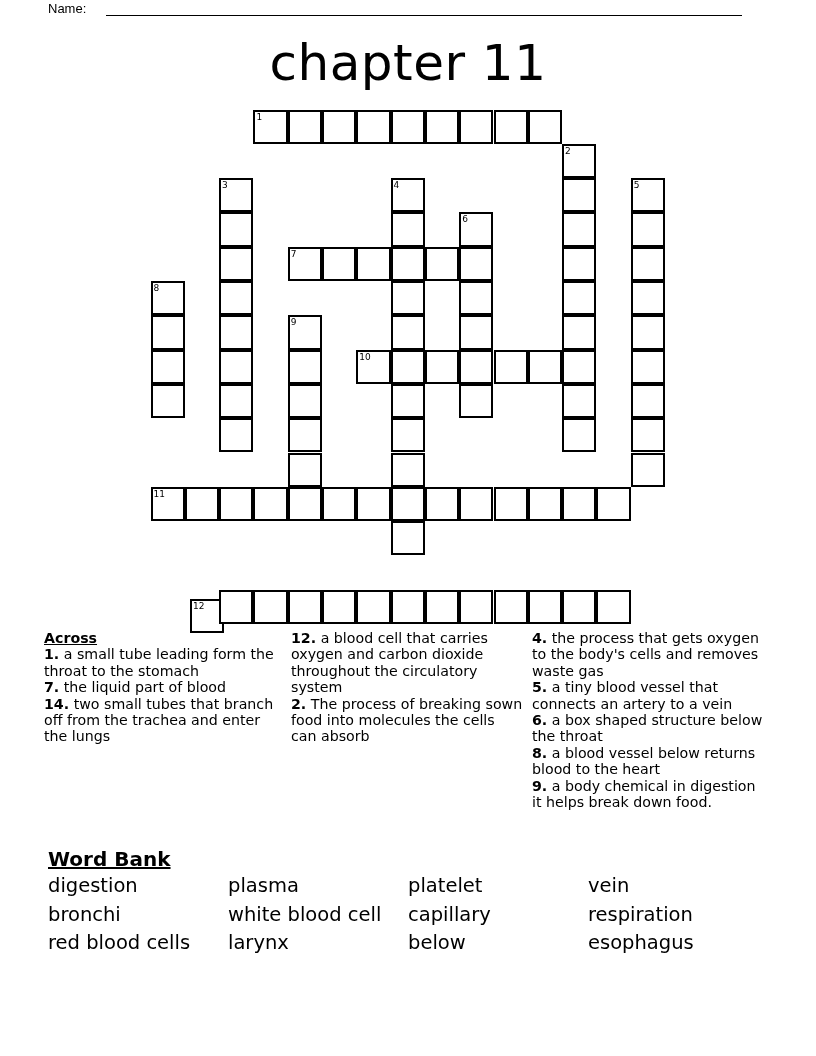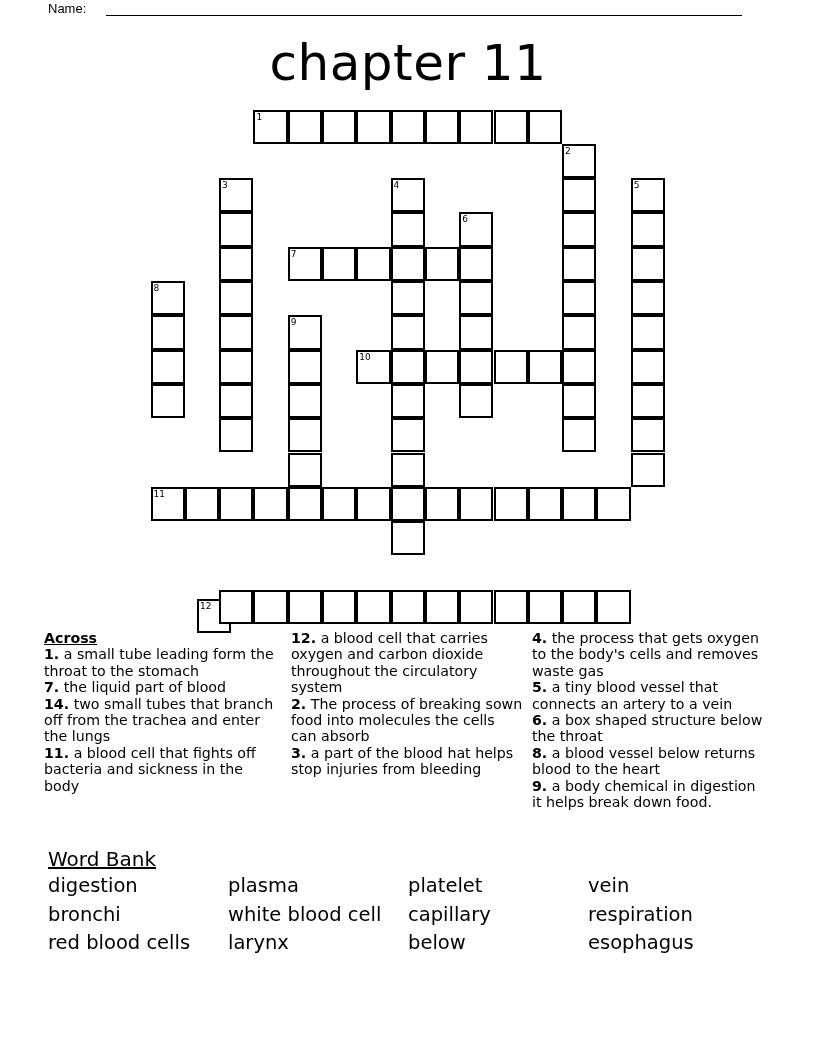--- a/index.html
+++ b/index.html
@@ -11,21 +11,21 @@
   .cell { position: absolute; width: 34.3px; height: 34.3px; box-sizing: border-box; border: 2px solid #000; background: #fff; margin-left: -1px; margin-top: -1px; }
   .cell-num { position: absolute; left: 1px; top: 0px; font-size: 9px; line-height: 10px; font-family: "DejaVu Sans", sans-serif; }
   .clues { position: absolute; top: 630px; font-size: 14.2px; line-height: 16.4px; font-family: "DejaVu Sans", sans-serif; }
   .clues .heading { font-weight: bold; text-decoration: underline; display: block; }
   .clues .clue { display: block; }
   .clues .clue b { font-weight: bold; }
   .col1 { left: 44px; width: 232px; }
   .col2 { left: 291px; width: 232px; }
   .col3 { left: 532px; width: 232px; }
   .wordbank { position: absolute; left: 48px; top: 846px; font-family: "DejaVu Sans", sans-serif; }
-  .wordbank .wb-title { font-size: 20px; font-weight: normal; text-decoration: underline; line-height: 26px; display: block; }
+  .wordbank .wb-title { font-size: 20px; font-weight: bold; text-decoration: underline; line-height: 26px; display: block; }
   .wb-grid { position: absolute; left: 0; top: 26px; width: 720px; }
   .wb-word { position: absolute; font-size: 19.5px; line-height: 28px; white-space: nowrap; }
 </style>
 </head>
 <body>
 
 <div class="name-line">
   <span>Name:</span>
 </div>
 <div class="name-underline"></div>
@@ -130,21 +130,21 @@
     <div class="cell" style="left: 220.1px; top: 487.8px;"></div>
     <div class="cell" style="left: 254.4px; top: 487.8px;"></div>
     <div class="cell" style="left: 323px; top: 487.8px;"></div>
     <div class="cell" style="left: 357.3px; top: 487.8px;"></div>
     <div class="cell" style="left: 425.9px; top: 487.8px;"></div>
     <div class="cell" style="left: 460.2px; top: 487.8px;"></div>
     <div class="cell" style="left: 494.5px; top: 487.8px;"></div>
     <div class="cell" style="left: 528.8px; top: 487.8px;"></div>
     <div class="cell" style="left: 563.1px; top: 487.8px;"></div>
     <div class="cell" style="left: 597.4px; top: 487.8px;"></div>
-    <div class="cell" style="left: 198px; top: 590.7px; margin-top: 8px;">
+    <div class="cell" style="left: 191px; top: 590.7px; margin-top: 8px;">
       <span class="cell-num">12</span>
     </div>
     <div class="cell" style="left: 220.1px; top: 590.7px;"></div>
     <div class="cell" style="left: 254.4px; top: 590.7px;"></div>
     <div class="cell" style="left: 288.7px; top: 590.7px;"></div>
     <div class="cell" style="left: 323px; top: 590.7px;"></div>
     <div class="cell" style="left: 357.3px; top: 590.7px;"></div>
     <div class="cell" style="left: 391.6px; top: 590.7px;"></div>
     <div class="cell" style="left: 425.9px; top: 590.7px;"></div>
     <div class="cell" style="left: 460.2px; top: 590.7px;"></div>
@@ -152,27 +152,25 @@
     <div class="cell" style="left: 528.8px; top: 590.7px;"></div>
     <div class="cell" style="left: 563.1px; top: 590.7px;"></div>
     <div class="cell" style="left: 597.4px; top: 590.7px;"></div>
   </div>
 
 <div class="clues col1">
   <span class="heading">Across</span>
   <span class="clue"><b>1.</b><span> a small tube leading form the throat to the stomach</span></span>
   <span class="clue"><b>7.</b><span> the liquid part of blood</span></span>
   <span class="clue"><b>14.</b><span> two small tubes that branch off from the trachea and enter the lungs</span></span>
-  <span class="clue"><b>11.</b><span> a blood cell that fights off bacteria and sickness in the body</span></span>
 </div>
 
 <div class="clues col2">
   <span class="clue"><b>12.</b><span> a blood cell that carries oxygen and carbon dioxide throughout the circulatory system</span></span>
   <span class="clue"><b>2.</b><span> The process of breaking sown food into molecules the cells can absorb</span></span>
-  <span class="clue"><b>3.</b><span> a part of the blood hat helps stop injuries from bleeding</span></span>
 </div>
 
 <div class="clues col3">
   <span class="clue"><b>4.</b><span> the process that gets oxygen to the body's cells and removes waste gas</span></span>
   <span class="clue"><b>5.</b><span> a tiny blood vessel that connects an artery to a vein</span></span>
   <span class="clue"><b>6.</b><span> a box shaped structure below the throat</span></span>
   <span class="clue"><b>8.</b><span> a blood vessel below returns blood to the heart</span></span>
   <span class="clue"><b>9.</b><span> a body chemical in digestion it helps break down food.</span></span>
 </div>
 

